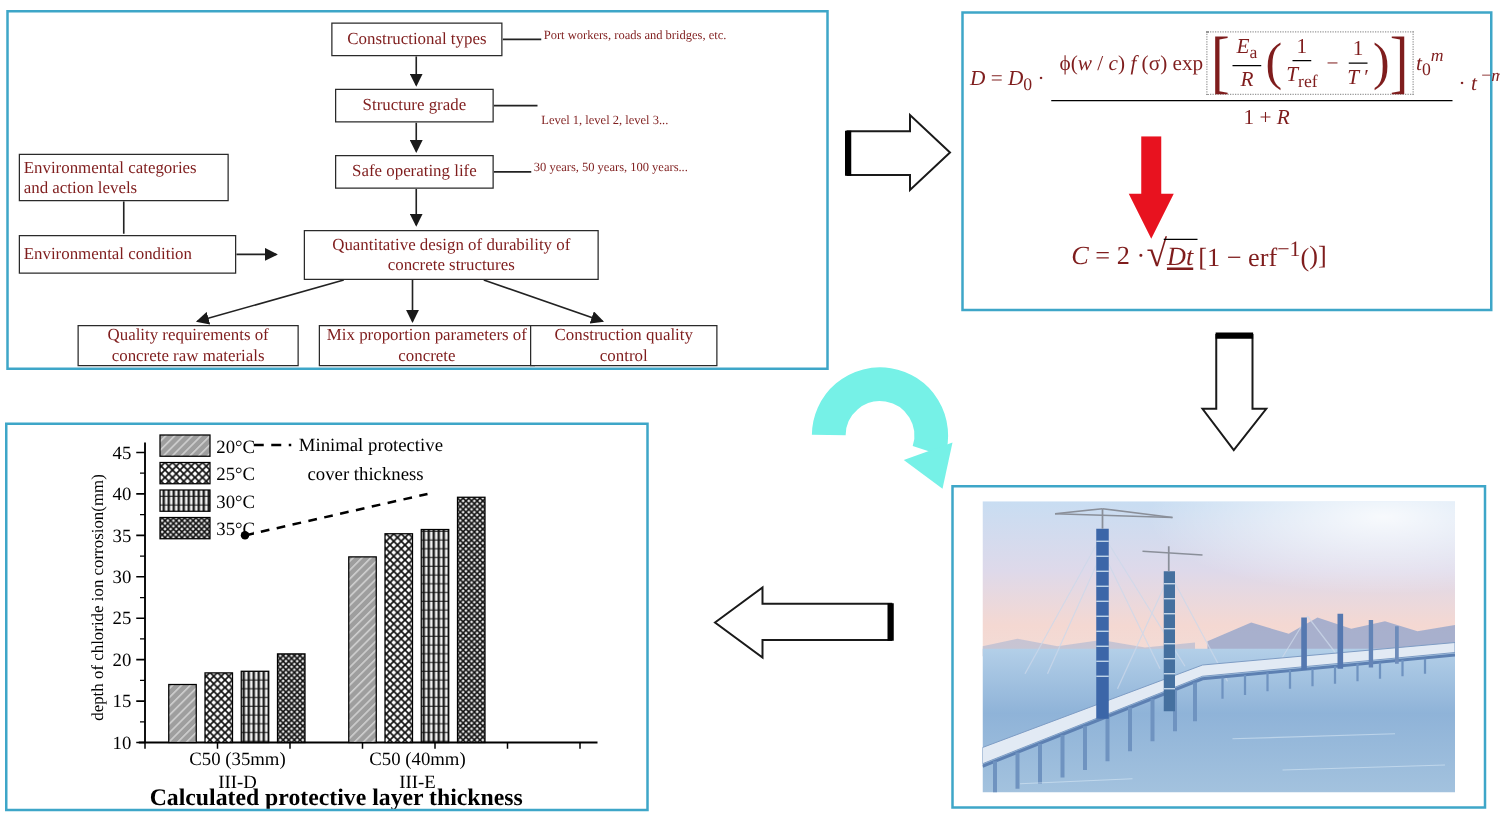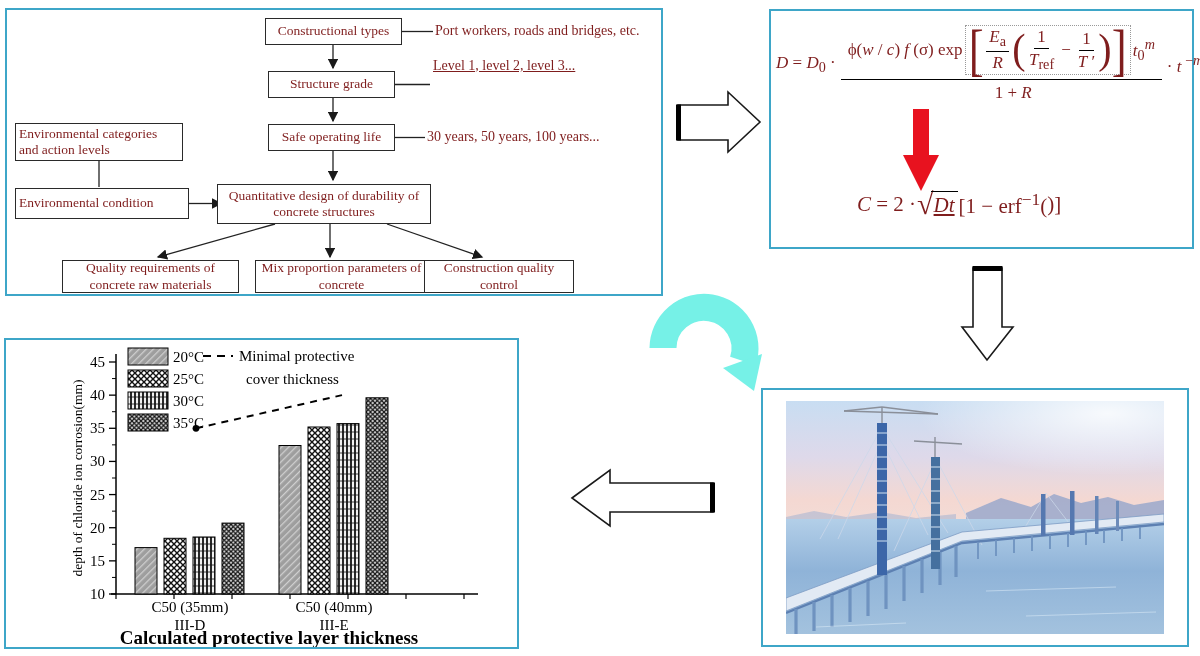--- a/index.html
+++ b/index.html
@@ -14,27 +14,27 @@
   
   .fc-box{position:absolute;border:1px solid #2a2a2a;background:#fff;display:flex;align-items:center;
           justify-content:center;text-align:center;font-size:13.5px;line-height:1.22;padding:1px 3px;
           box-sizing:border-box;}
   .fc-box.left{justify-content:flex-start;text-align:left;}
   #fcb1{left:258px;top:8px;width:137px;height:27px;}
   #fcb2{left:261px;top:61px;width:127px;height:27px;}
   #fcb3{left:261px;top:114px;width:127px;height:27px;}
   #fcb4{left:8px;top:113px;width:168px;height:38px;}
   #fcb5{left:8px;top:178px;width:174px;height:31px;}
-  #fcb6{left:210px;top:174px;width:214px;height:40px;}
+  #fcb6{left:236px;top:174px;width:236px;height:40px;}
   #fcb7{left:55px;top:250px;width:177px;height:33px;}
   #fcb8{left:248px;top:250px;width:173px;height:33px;}
   #fcb9{left:417px;top:250px;width:150px;height:33px;}
-  .fc-note{position:absolute;font-size:14px;white-space:nowrap;}
+  .fc-note{position:absolute;font-size:10px;white-space:nowrap;}
   #fca1{left:428px;top:13px;}
-  #fca2{left:426px;top:48px;text-decoration:underline;}
+  #fca2{left:426px;top:81px;}
   #fca3{left:420px;top:119px;}
   #fc-lines{position:absolute;left:0;top:0;width:654px;height:284px;pointer-events:none;}
 
   
   #p-formula{font-size:17px;}
   .f-row{position:absolute;display:flex;align-items:center;white-space:nowrap;}
   #f1{left:5px;top:14px;}
   #f2{left:86px;top:178px;font-size:21px;}
   .frac{display:inline-flex;flex-direction:column;align-items:center;vertical-align:middle;margin:0 3px;}
   .frac .fnum{border-bottom:1.3px solid #000;padding:0 3px 1px;text-align:center;}

